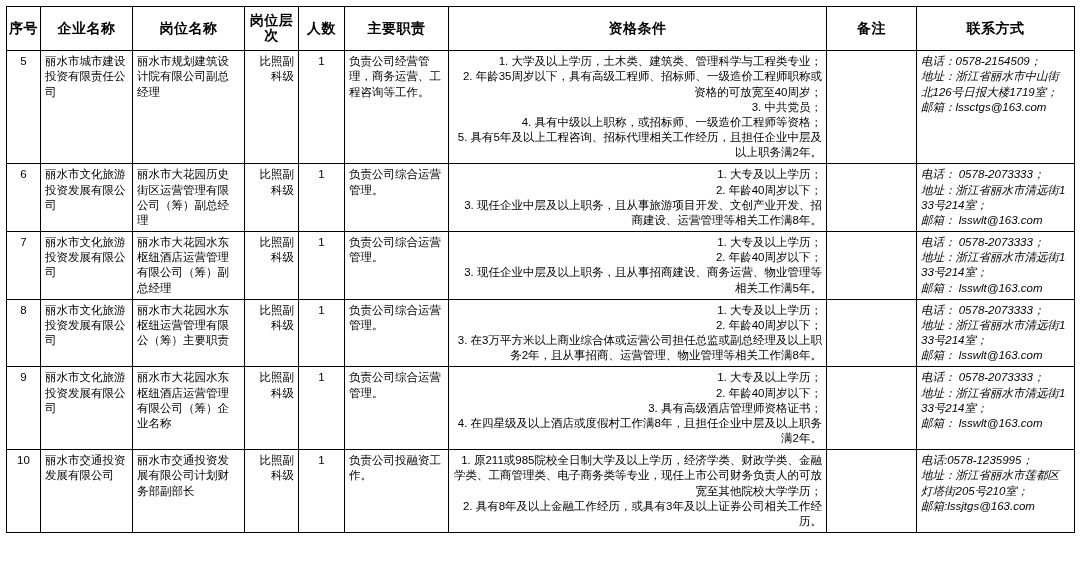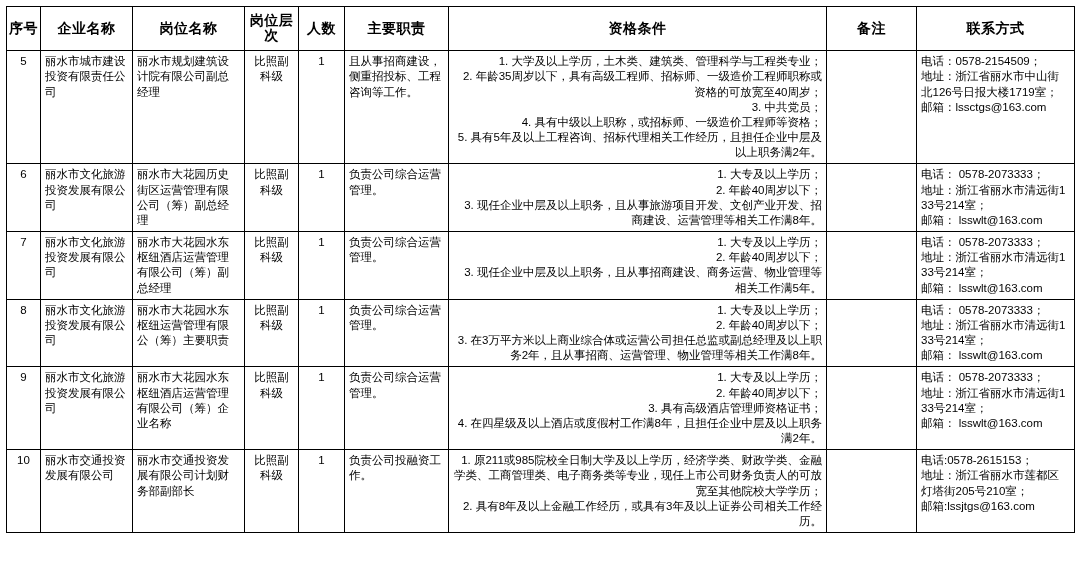--- a/index.html
+++ b/index.html
@@ -49,31 +49,32 @@
   .col-num    { width: 46px; }
   .col-duty   { width: 104px; }
   .col-qual   { width: 378px; }
   .col-remark { width: 90px; }
   .col-contact{ width: 158px; }
 
   td.c-seq, td.c-level, td.c-num {
     text-align: center;
     vertical-align: middle;
   }
-  td.c-level { text-align: center; vertical-align: middle; font-family: Liberation Serif, serif; }
+  td.c-level { text-align: right; vertical-align: middle; font-family: Liberation Serif, serif; }
   td.c-comp, td.c-post, td.c-duty {
     vertical-align: middle;
   }
   td.c-qual {
     vertical-align: middle;
     text-align: right;
   }
   td.c-contact {
     vertical-align: middle;
     font-size: 11px;
+    font-style: italic;
   }
   .qual-line, .contact-line {
     display: block;
     white-space: pre-wrap;
   }
   .hdr-two-line {
     display: inline-block;
     line-height: 1.05;
   }
 </style>
@@ -106,21 +107,21 @@
         <th><span>联系方式</span></th>
       </tr>
     </thead>
     <tbody id="table-body">
         <tr>
           <td class="c-seq">5</td>
           <td class="c-comp">丽水市城市建设投资有限责任公司</td>
           <td class="c-post">丽水市规划建筑设计院有限公司副总经理</td>
           <td class="c-level">比照副科级</td>
           <td class="c-num">1</td>
-          <td class="c-duty">且从事招商建设，侧重招投标、工程咨询等工作。</td>
+          <td class="c-duty">负责公司经营管理，商务运营、工程咨询等工作。</td>
           <td class="c-qual">
             <span class="qual-line">1. 大学及以上学历，土木类、建筑类、管理科学与工程类专业；</span>
             <span class="qual-line">2. 年龄35周岁以下，具有高级工程师、招标师、一级造价工程师职称或资格的可放宽至40周岁；</span>
             <span class="qual-line">3. 中共党员；</span>
             <span class="qual-line">4. 具有中级以上职称，或招标师、一级造价工程师等资格；</span>
             <span class="qual-line">5. 具有5年及以上工程咨询、招标代理相关工作经历，且担任企业中层及以上职务满2年。</span>
           </td>
           <td class="c-remark"></td>
           <td class="c-contact">
             <span class="contact-line">电话：0578-2154509；</span>
@@ -211,20 +212,20 @@
           <td class="c-post">丽水市交通投资发展有限公司计划财务部副部长</td>
           <td class="c-level">比照副科级</td>
           <td class="c-num">1</td>
           <td class="c-duty">负责公司投融资工作。</td>
           <td class="c-qual">
             <span class="qual-line">1. 原211或985院校全日制大学及以上学历，经济学类、财政学类、金融学类、工商管理类、电子商务类等专业，现任上市公司财务负责人的可放宽至其他院校大学学历；</span>
             <span class="qual-line">2. 具有8年及以上金融工作经历，或具有3年及以上证券公司相关工作经历。</span>
           </td>
           <td class="c-remark"></td>
           <td class="c-contact">
-            <span class="contact-line">电话:0578-2615153；</span>
+            <span class="contact-line">电话:0578-1235995；</span>
             <span class="contact-line">地址：浙江省丽水市莲都区灯塔街205号210室；</span>
             <span class="contact-line">邮箱:lssjtgs@163.com</span>
           </td>
         </tr>
       </tbody>
   </table>
 </div>
 
 </body></html>

